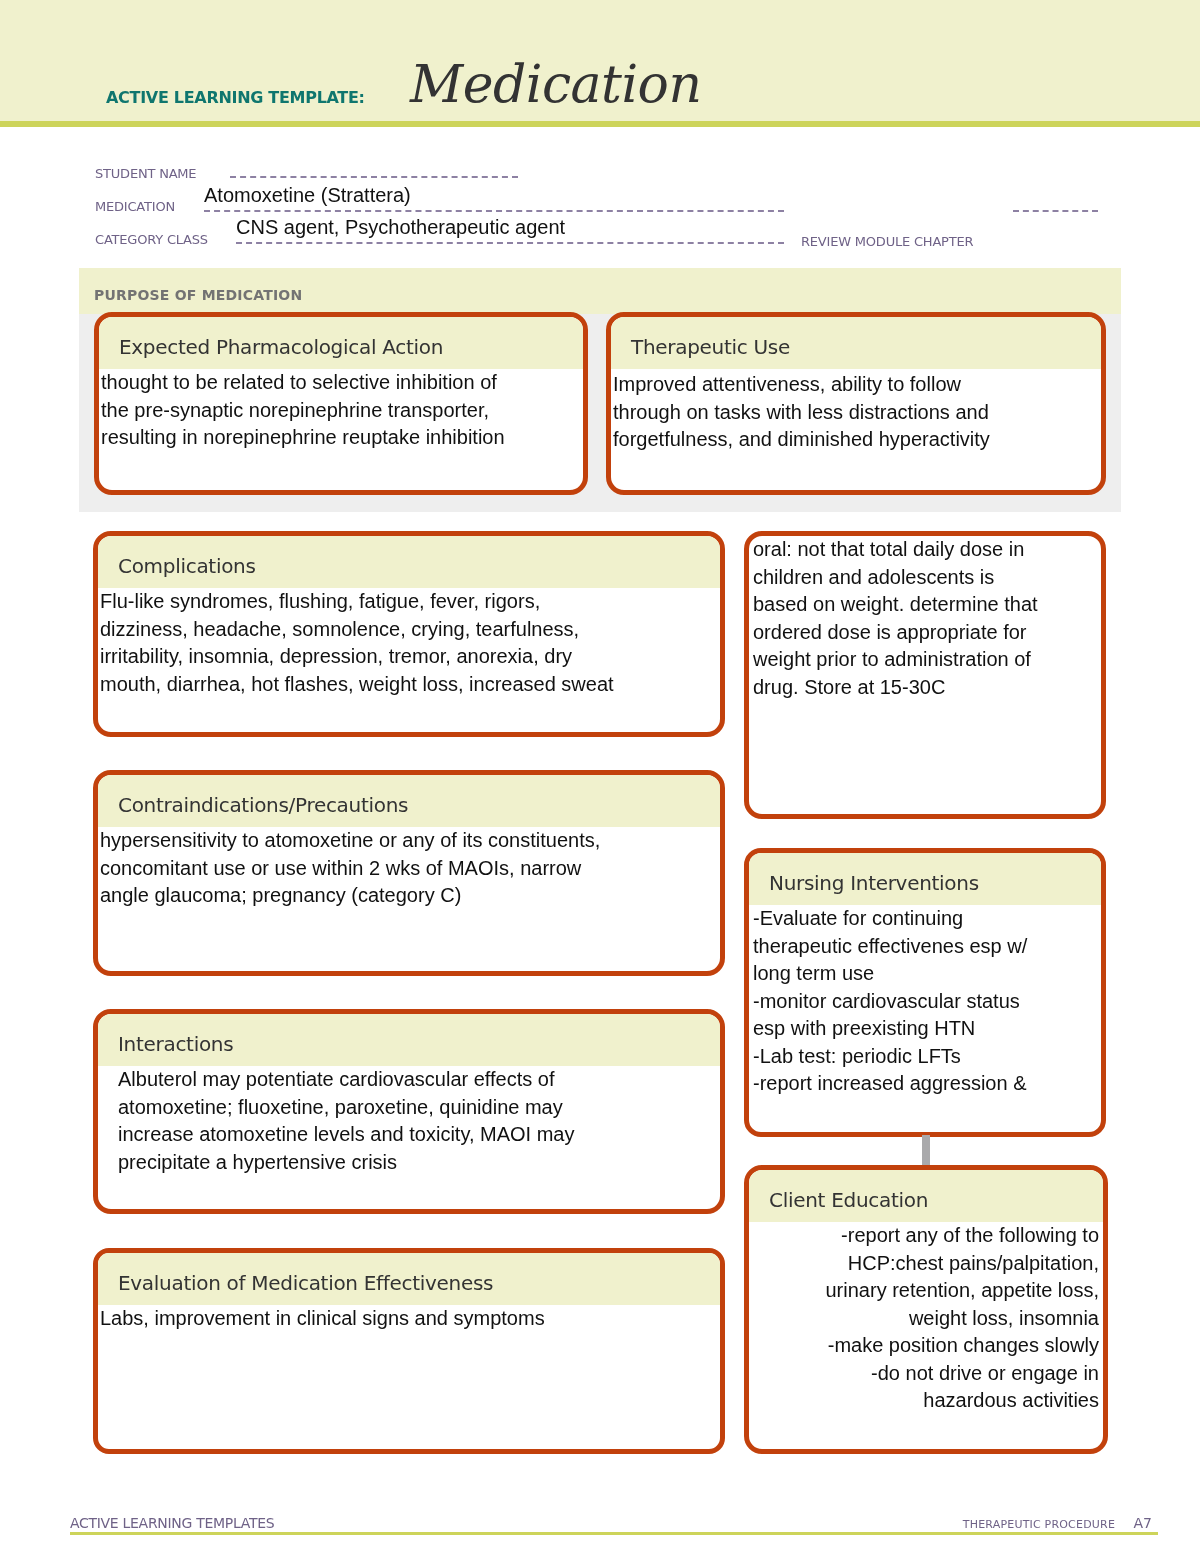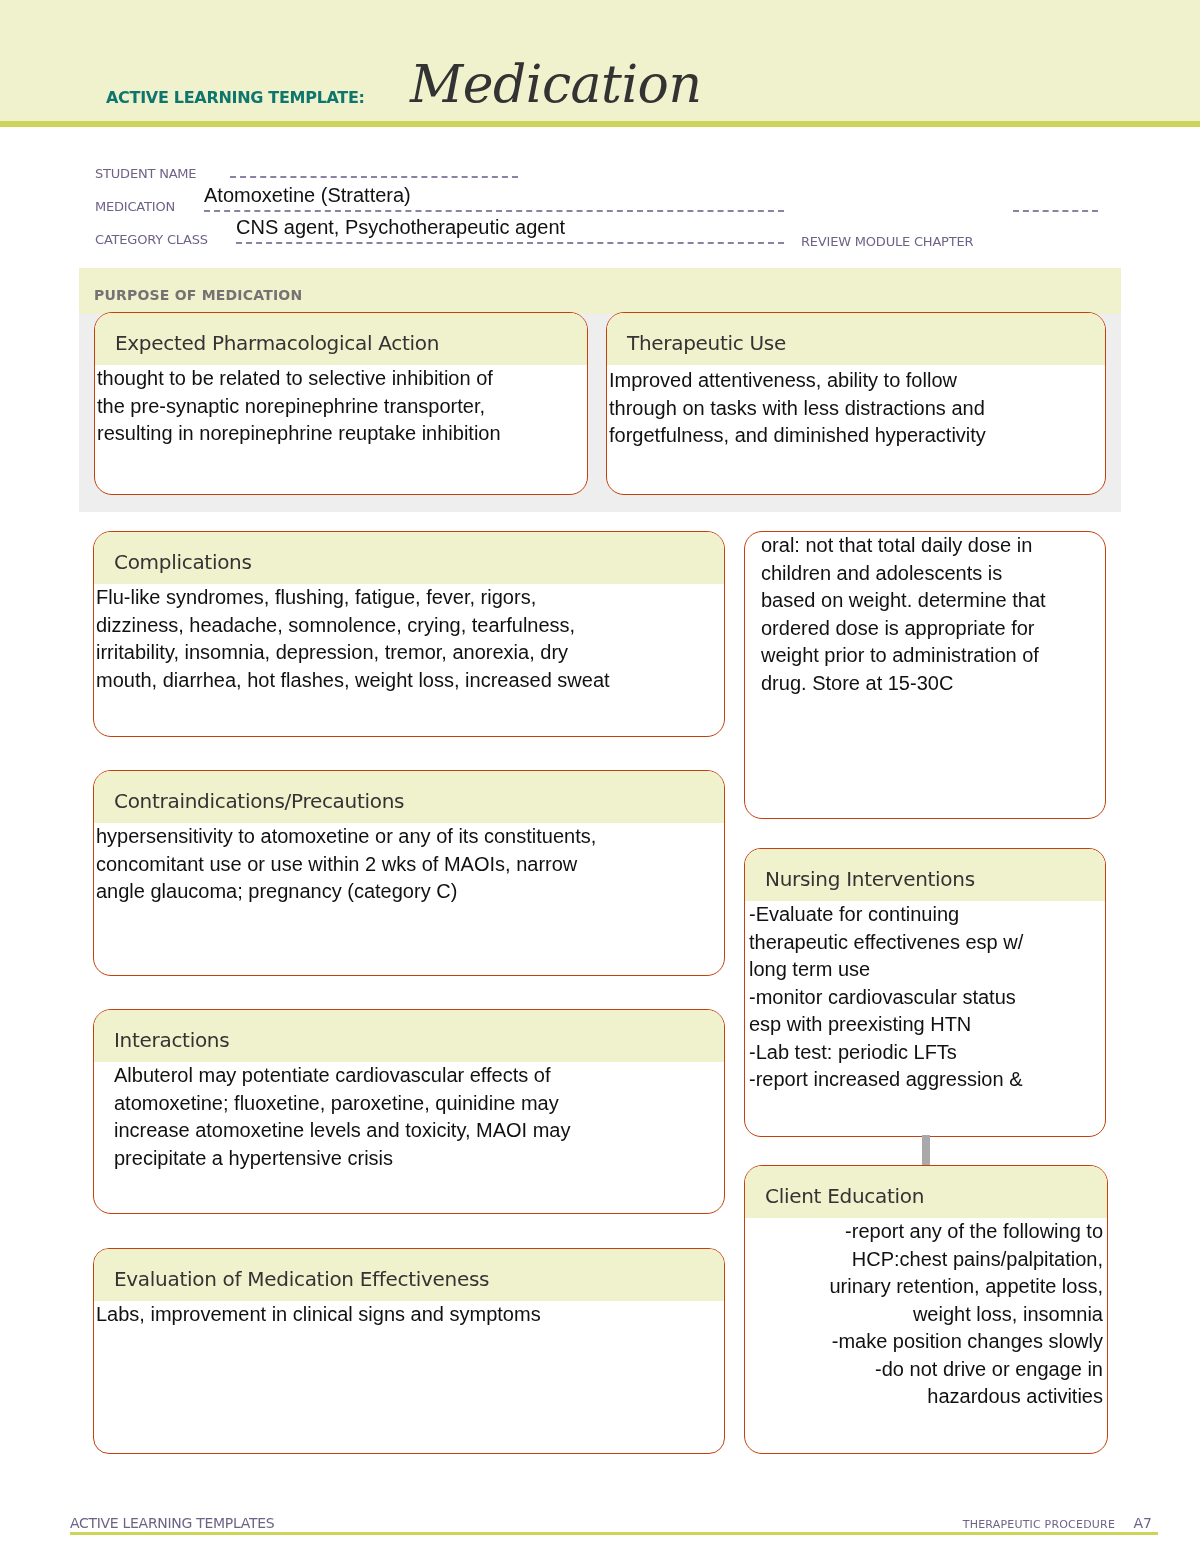--- a/index.html
+++ b/index.html
@@ -43,21 +43,21 @@
   .purpose-band-head {
     position: absolute; left: 79px; top: 268px; width: 1042px; height: 46px;
     background: #f0f1cd;
   }
   .purpose-title {
     position: absolute; left: 94px; top: 287px;
     font-family: "DejaVu Sans", sans-serif; font-weight: bold; font-size: 14px;
     color: #737373; letter-spacing: 0.2px;
   }
   .card {
-    position: absolute; background: #ffffff; border: 1px solid #c2410c;
+    position: absolute; background: #ffffff; border: 5px solid #c2410c;
     border-radius: 18px; overflow: hidden; box-sizing: border-box;
   }
   .card-head {
     background: #f0f1cd; height: 52px; box-sizing: border-box;
     padding: 18px 0 0 20px;
     font-family: "DejaVu Sans", sans-serif; font-size: 20px; color: #333333;
     letter-spacing: -0.3px; white-space: nowrap;
   }
   .card-body {
     padding: 0 4px 0 2px;
@@ -145,21 +145,21 @@
 increase atomoxetine levels and toxicity, MAOI may
 precipitate a hypertensive crisis</div>
 </div>
 
 <div class="card" style="left:93px; top:1248px; width:632px; height:206px;border-radius:16px;">
   <div class="card-head">Evaluation of Medication Effectiveness</div>
   <div class="card-body">Labs, improvement in clinical signs and symptoms</div>
 </div>
 
 <div class="card" style="left:744px; top:531px; width:362px; height:288px;">
-  <div class="card-body" style="padding-left:4px;margin-left:12px;">oral: not that total daily dose in
+  <div class="card-body" style="padding-left:4px;">oral: not that total daily dose in
 children and adolescents is
 based on weight. determine that
 ordered dose is appropriate for
 weight prior to administration of
 drug. Store at 15-30C</div>
 </div>
 
 <div class="card" style="left:744px; top:848px; width:362px; height:289px;border-radius:17px;">
   <div class="card-head">Nursing Interventions</div>
   <div class="card-body" style="padding-left:4px;">-Evaluate for continuing

